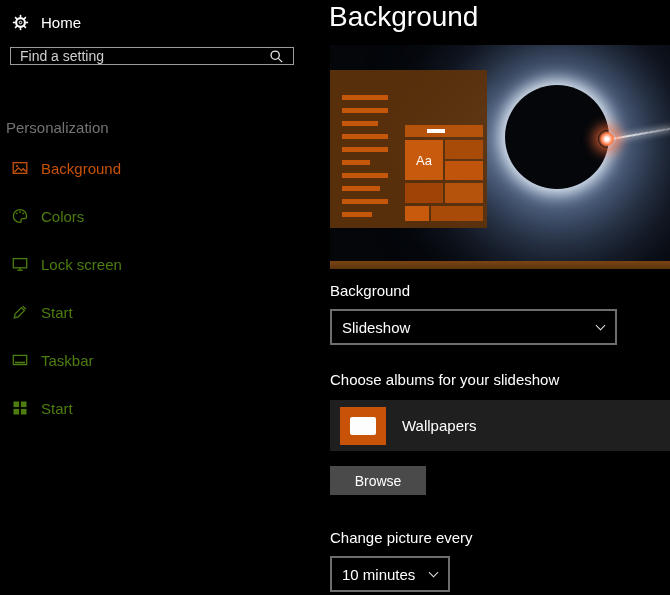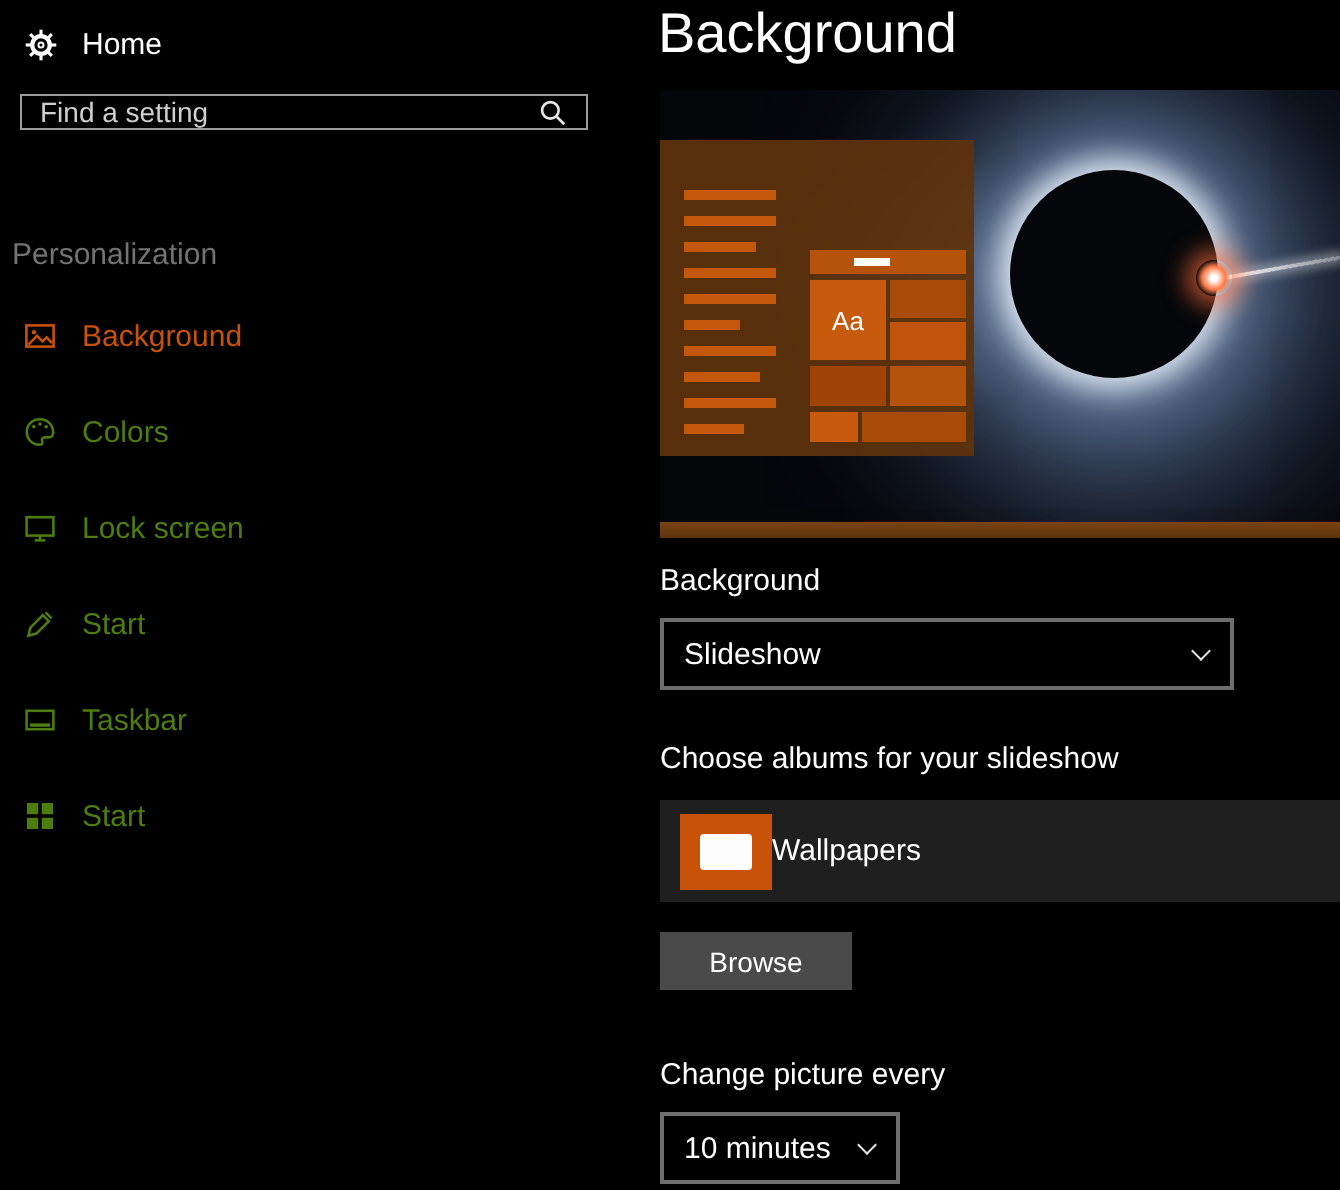--- a/index.html
+++ b/index.html
@@ -58,21 +58,21 @@
   .t-d { width: 52px; height: 15px; background: #a84a08; }
   .previewbar { position: absolute; left: 0; bottom: 0; width: 100%; height: 8px; background: linear-gradient(to bottom, #7a4413, #5c330d); }
 
   .label-sm { position: absolute; font-size: 15px; color: #fff; }
 
   .dropdown { position: absolute; height: 36px; background: #000; border: 2px solid #6e6e6e;
     display: flex; align-items: center; justify-content: space-between; padding: 0 11px 0 10px; font-size: 15px; cursor: pointer; }
   .chevron { width: 7px; height: 7px; border-right: 1.5px solid #e0e0e0; border-bottom: 1.5px solid #e0e0e0; transform: rotate(45deg); margin-top: -4px; }
 
   .album-row { position: absolute; left: 330px; top: 400px; width: 340px; height: 51px; background: #1f1f1f;
-    display: flex; align-items: center; padding-left: 10px; cursor: pointer; }
+    display: flex; align-items: center; padding-left: 10px; gap: 16px; cursor: pointer; }
   .album-icon { width: 46px; height: 38px; background: #c75208; display: flex; align-items: center; justify-content: center; }
   .album-glyph { width: 26px; height: 18px; background: #fdfdfd; border-radius: 2px; }
   .album-name { font-size: 15px; }
 
   .browse-btn { position: absolute; left: 330px; top: 466px; width: 96px; height: 29px; background: #4a4a4a; border: 0;
     color: #fff; font-size: 14px; font-family: inherit; cursor: pointer; }
 </style>
 </head>
 <body>
 

